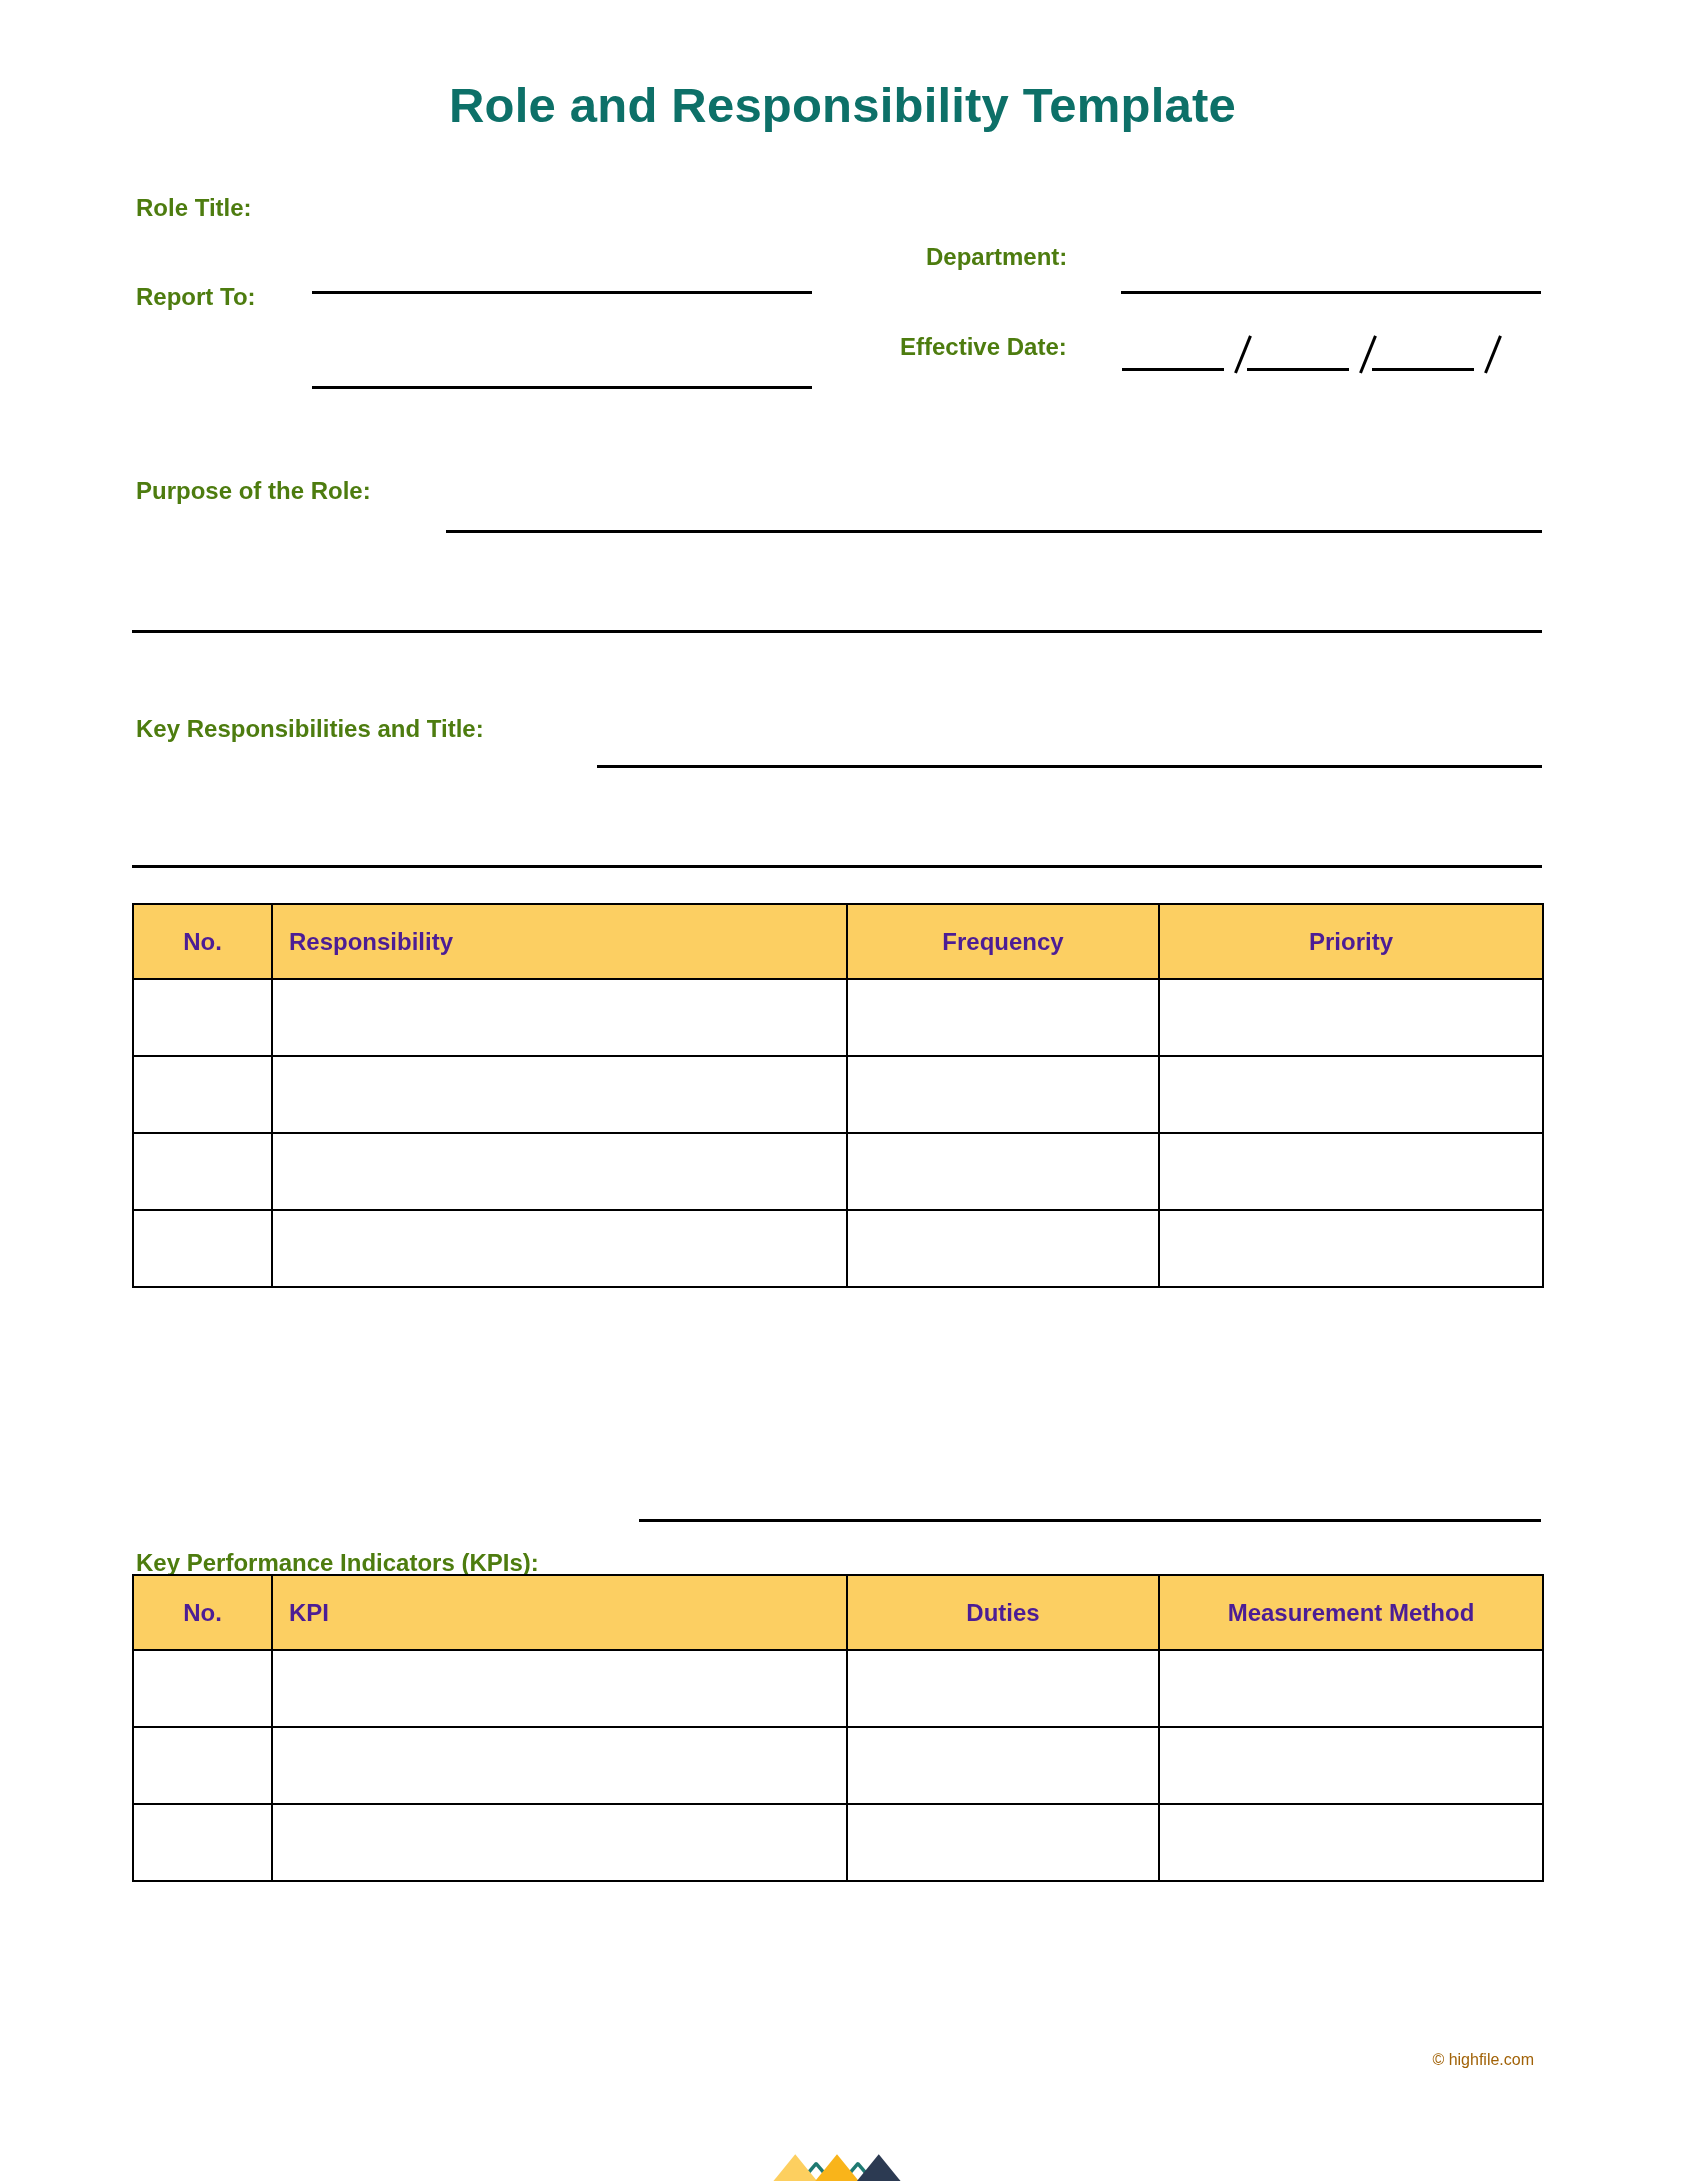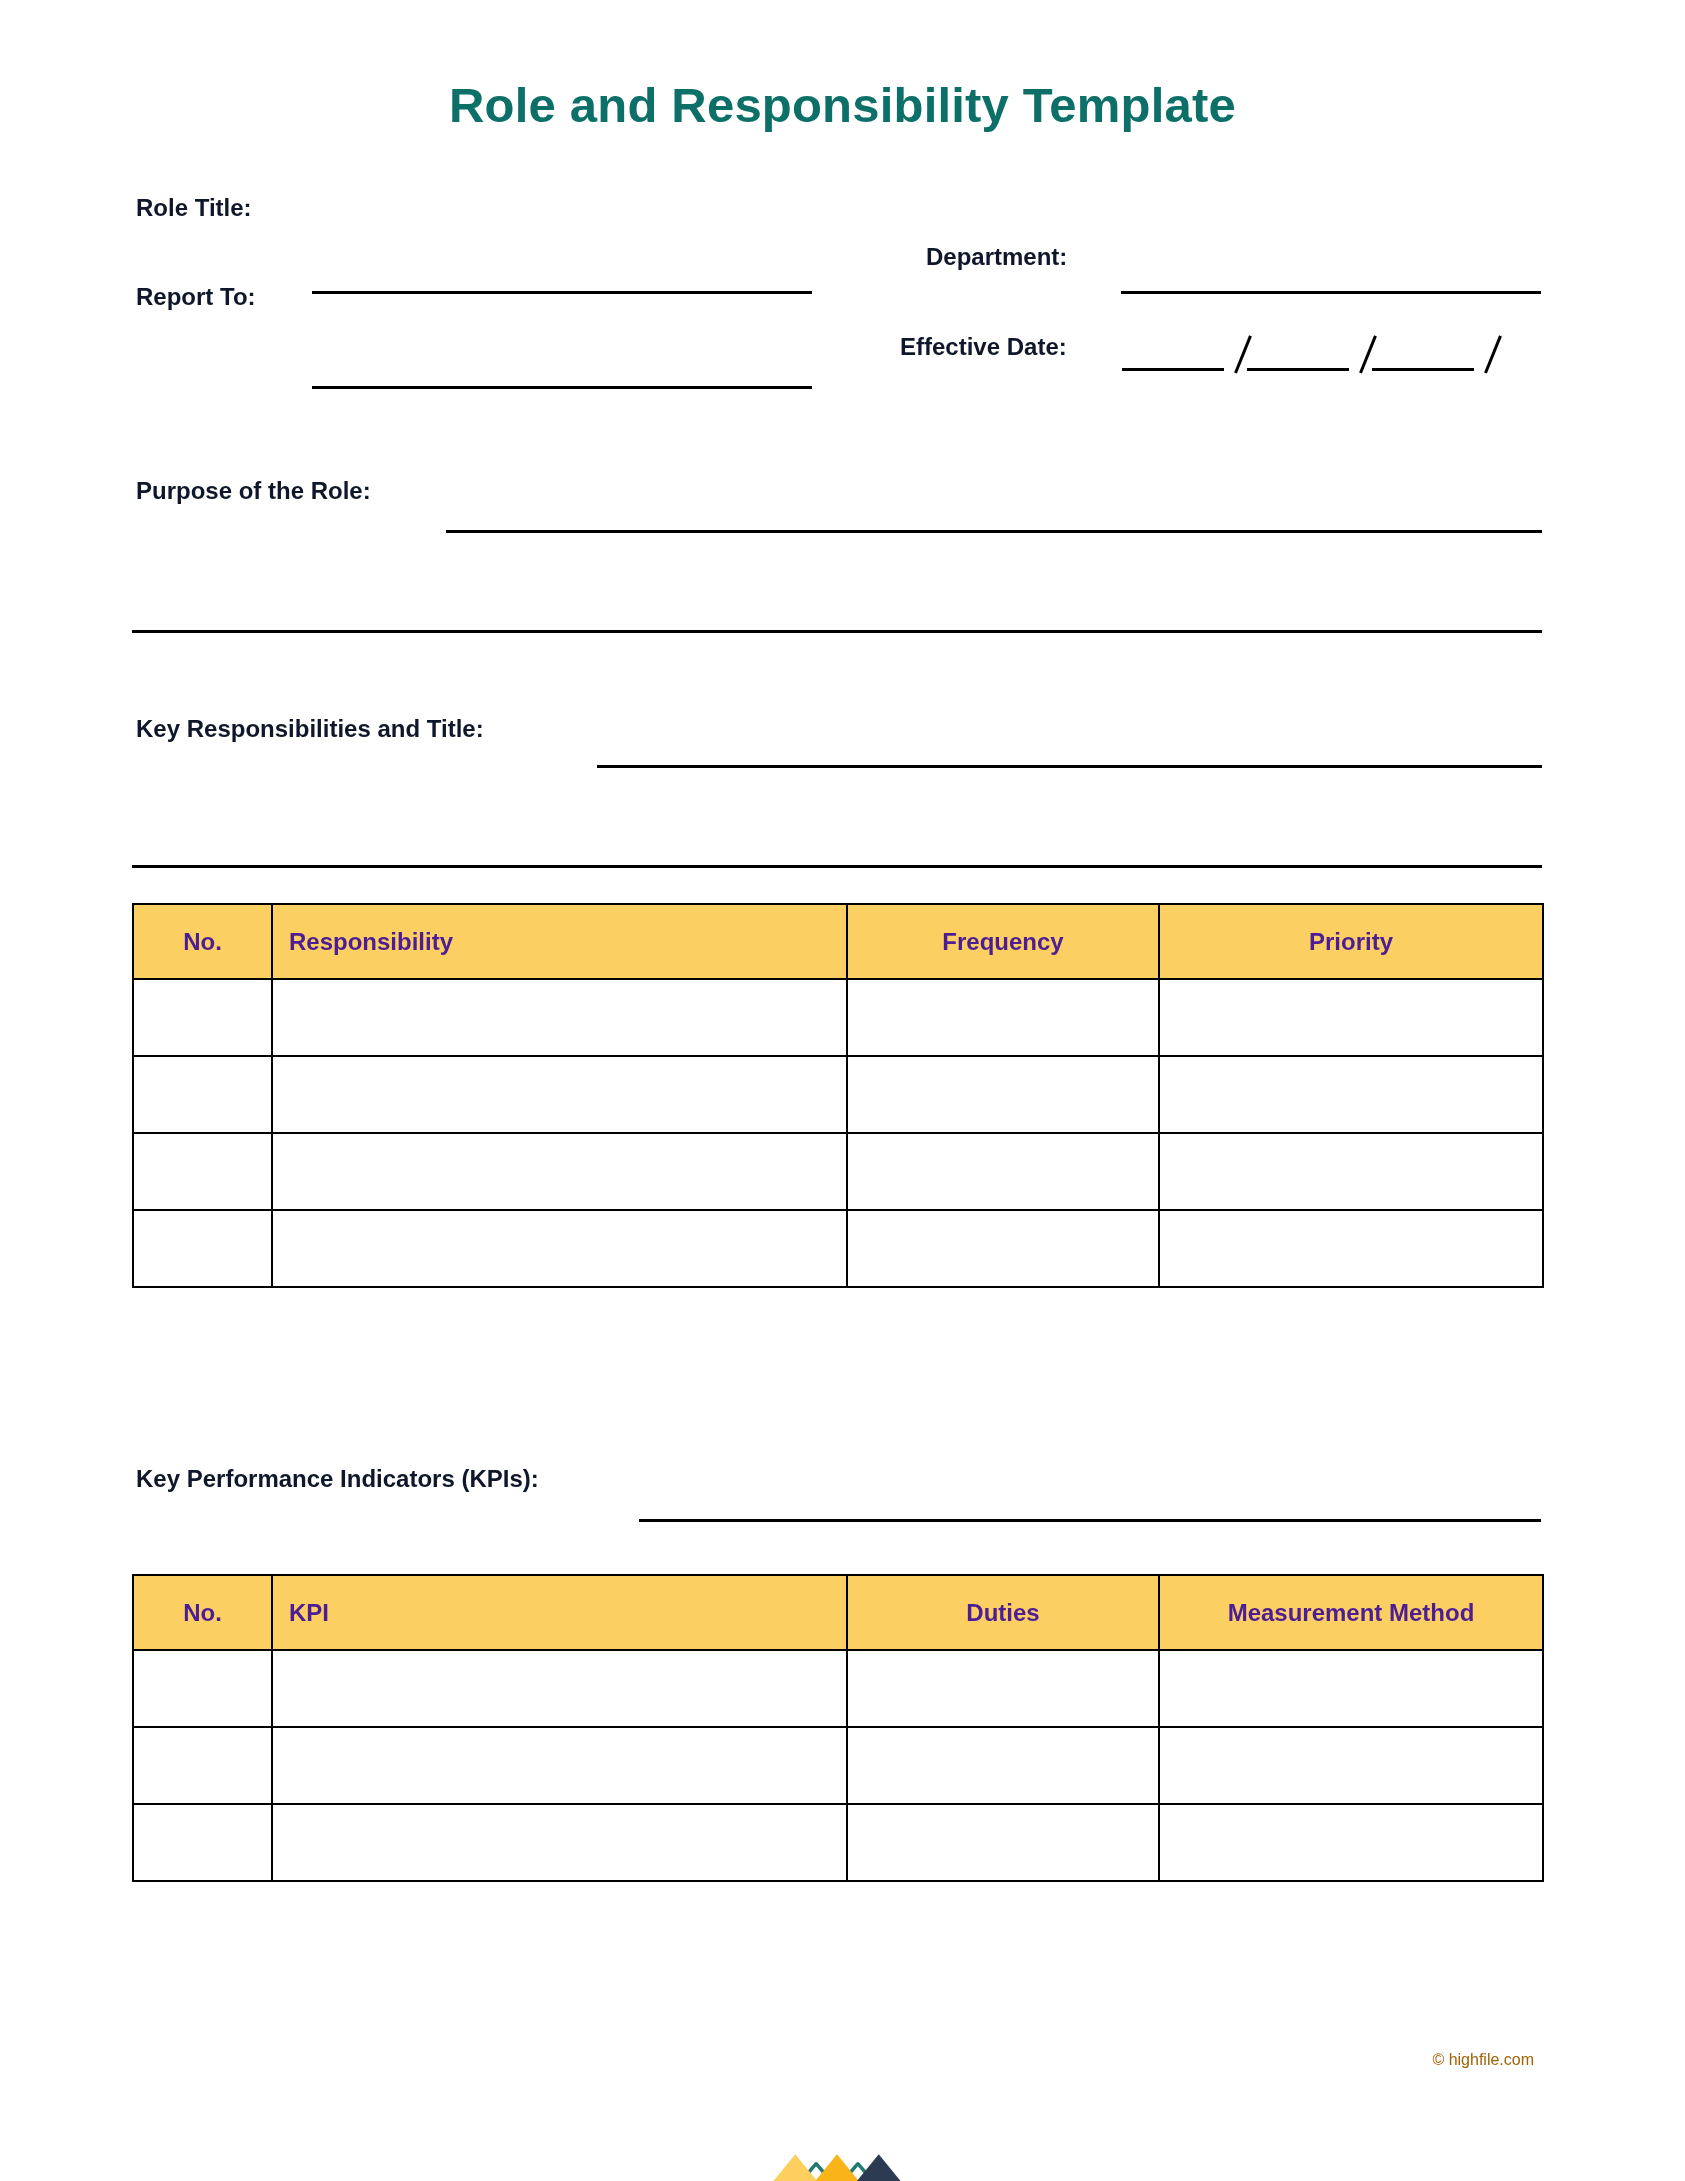--- a/index.html
+++ b/index.html
@@ -32,21 +32,21 @@
     color: #0d7068;
     letter-spacing: 0.2px;
     white-space: nowrap;
   }
 
   
   .flabel {
     position: absolute;
     font-size: 24px;
     font-weight: bold;
-    color: #0f172a;
+    color: #4d7c0f;
     white-space: nowrap;
     line-height: 1.1;
   }
 
   
   .rule {
     position: absolute;
     height: 0;
     border-top: 3.5px solid #000000;
   }
@@ -211,21 +211,21 @@
       </tr>
       <tr>
         <td></td>
         <td></td>
         <td></td>
         <td></td>
       </tr>
     </tbody>
   </table>
 
-  <div class="flabel" style="left:136px; top:1466px;text-align:right;">Key Performance Indicators (KPIs):</div>
+  <div class="flabel" style="left:136px; top:1550px;text-align:right;">Key Performance Indicators (KPIs):</div>
   <div class="rule" style="left:639px; top:1519px; width:902px;"></div>
 
   <table class="tbl" style="left:132px; top:1574px; width:1410px;">
     <colgroup>
       <col style="width:139px">
       <col style="width:575px">
       <col style="width:312px">
       <col style="width:384px">
     </colgroup>
     <thead>

